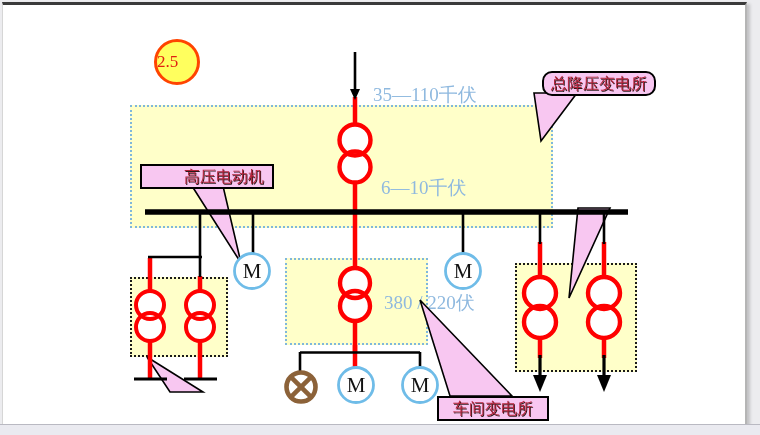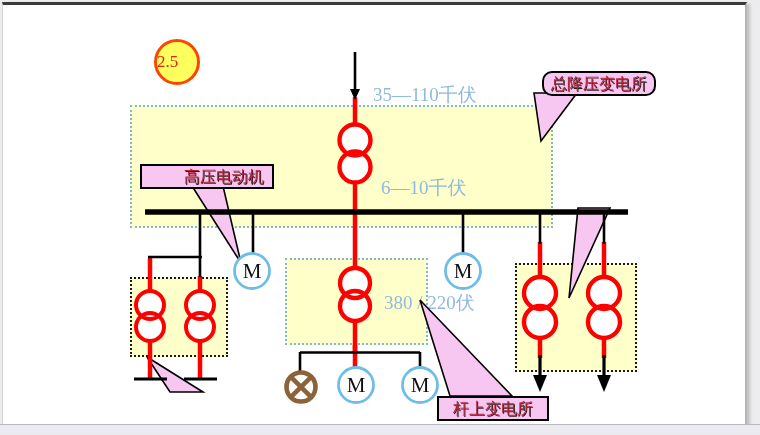--- a/index.html
+++ b/index.html
@@ -142,18 +142,18 @@
     </g>
   </svg>
 
   <div class="mletter" style="left:237px;top:256px;">M</div>
   <div class="mletter" style="left:448px;top:256px;">M</div>
   <div class="mletter" style="left:341px;top:370px;">M</div>
   <div class="mletter" style="left:405px;top:370px;">M</div>
 
   <div class="callout" style="left:542px;top:71px;width:102px;border-radius:10px;">总降压变电所</div>
   <div class="callout" style="left:140px;top:164px;width:88px;padding-left:38px;">高压电动机</div>
-  <div class="callout" style="left:437px;top:396px;width:100px;">杆上变电所</div>
+  <div class="callout" style="left:437px;top:396px;width:100px;">车间变电所</div>
 
   <div class="badge">2.5</div>
 
   <div class="footer-band"></div>
 </div>
 
 </body></html>

